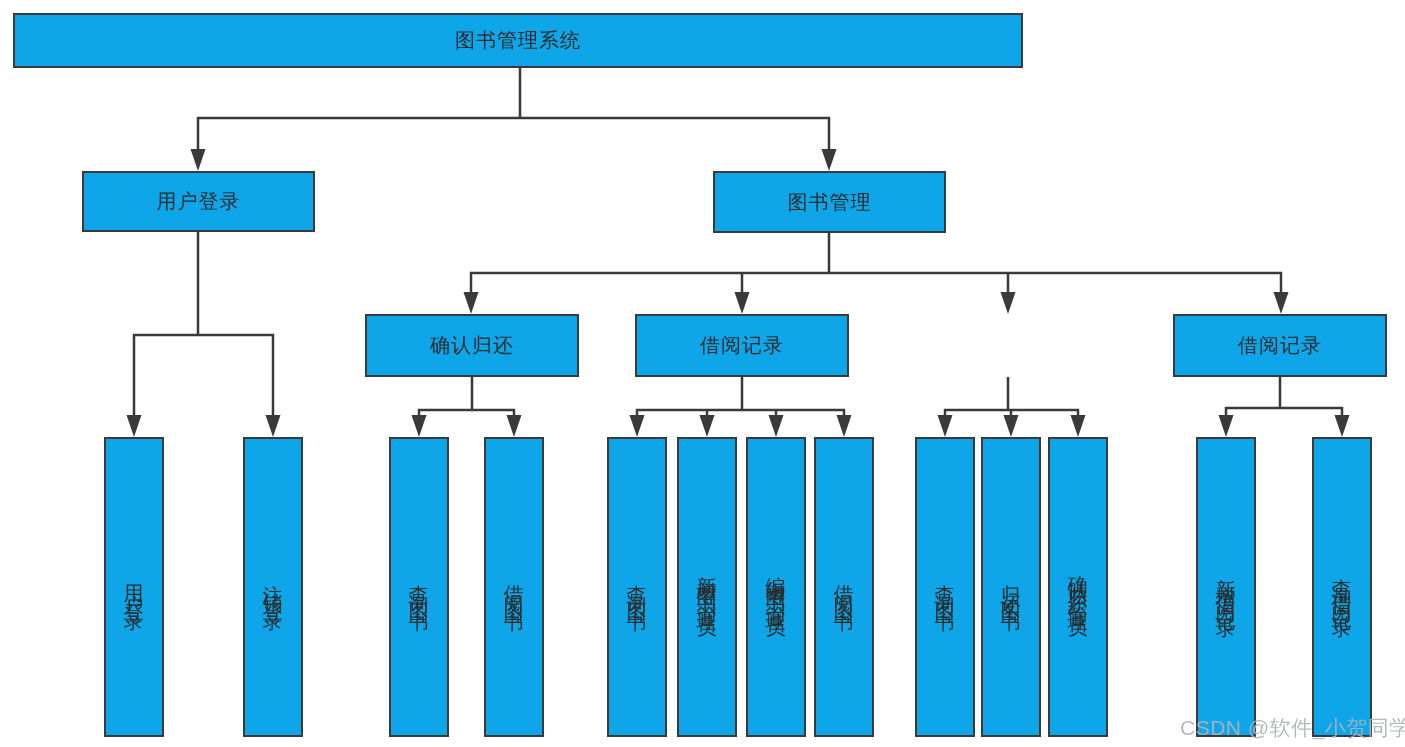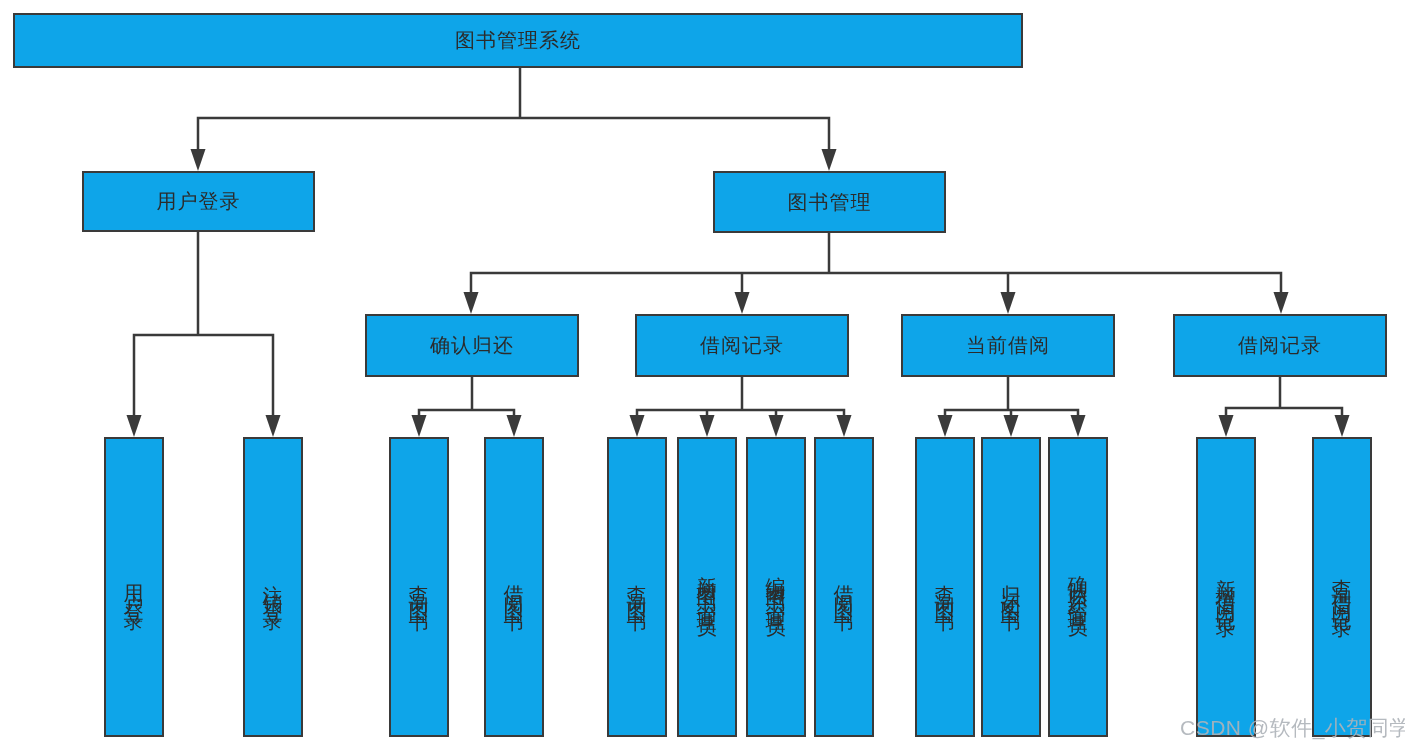--- a/index.html
+++ b/index.html
@@ -70,21 +70,20 @@
     </g>
   </svg>
 
   <div class="node" style="left:13px;top:13px;width:1010px;height:55px;">图书管理系统</div>
 
   <div class="node" style="left:82px;top:171px;width:233px;height:61px;">用户登录</div>
   <div class="node" style="left:713px;top:171px;width:233px;height:62px;">图书管理</div>
 
   <div class="node" style="left:365px;top:314px;width:214px;height:63px;">确认归还</div>
   <div class="node" style="left:635px;top:314px;width:214px;height:63px;">借阅记录</div>
-  <div class="node" style="left:901px;top:314px;width:214px;height:63px;">当前借阅</div>
   <div class="node" style="left:1173px;top:314px;width:214px;height:63px;">借阅记录</div>
 
   <div class="node leaf" style="left:104px;top:437px;width:60px;height:300px;">用户登录</div>
   <div class="node leaf" style="left:243px;top:437px;width:60px;height:300px;">注销登录</div>
 
   <div class="node leaf" style="left:389px;top:437px;width:60px;height:300px;">查询图书</div>
   <div class="node leaf" style="left:484px;top:437px;width:60px;height:300px;">借阅图书</div>
 
   <div class="node leaf" style="left:607px;top:437px;width:60px;height:300px;">查询图书</div>
   <div class="node leaf" style="left:677px;top:437px;width:60px;height:300px;letter-spacing:6px;">新增图书（管理员）</div>

